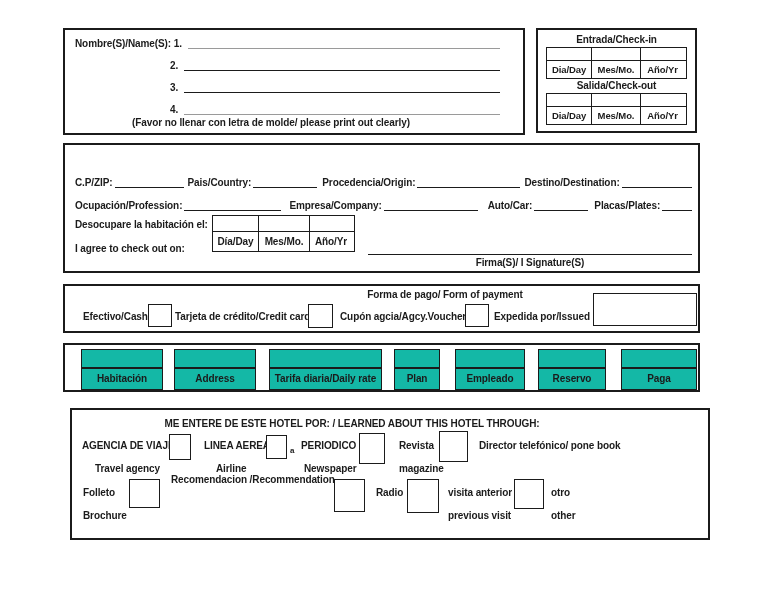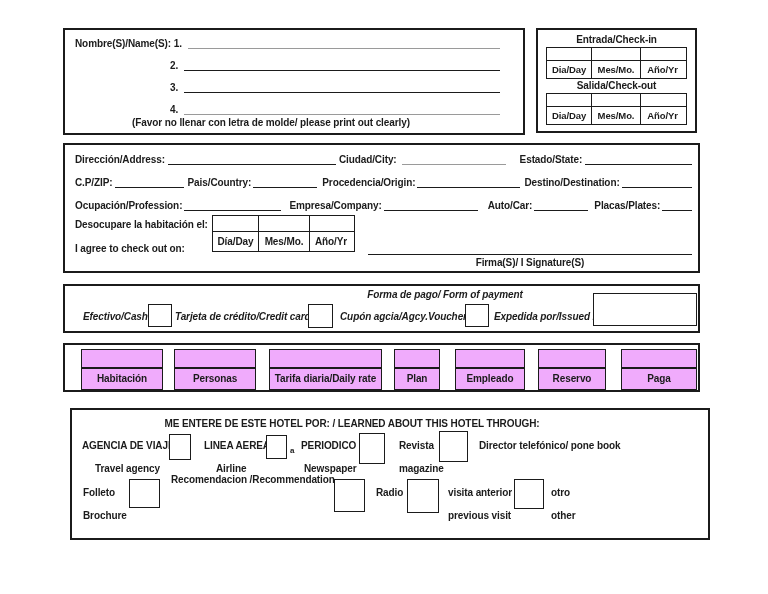--- a/index.html
+++ b/index.html
@@ -12,21 +12,21 @@
   .bl{display:inline-block;border-bottom:1.3px solid #1b1b1b;height:3px;flex:none;}
   .bl.grow{flex:1 1 auto;}
   .bl.faint{border-bottom-color:#9a9a9a;}
   .dtable{position:absolute;border:1.8px solid #1b1b1b;box-sizing:border-box;background:#fff;}
   .drow{display:flex;box-sizing:border-box;}
   .drow.empty{border-bottom:1.8px solid #1b1b1b;}
   .dcell{box-sizing:border-box;border-right:1.2px solid #1b1b1b;display:flex;
          align-items:center;justify-content:center;}
   .dcell:last-child{border-right:none;}
   .cb{position:absolute;border:1.6px solid #1b1b1b;background:#fff;box-sizing:border-box;}
-  .rgroup{position:absolute;border:1.5px solid #1b1b1b;box-sizing:border-box;background:#f0abfc;}
+  .rgroup{position:absolute;border:1.5px solid #1b1b1b;box-sizing:border-box;background:#14b8a6;}
   .rgroup .rtop{border-bottom:2.2px solid #1b1b1b;box-sizing:border-box;}
   .rgroup .rlab{display:flex;align-items:center;justify-content:center;}
   .center{text-align:center;}
   .sm{font-size:9.5px;}
 </style>
 </head>
 <body>
 
 <div class="page">
 
@@ -73,28 +73,20 @@
       </div>
       <div class="drow sm" style="height:17px;">
         <div class="dcell" style="width:45px;">Dia/Day</div>
         <div class="dcell" style="width:49px;">Mes/Mo.</div>
         <div class="dcell" style="width:43px;">Año/Yr</div>
       </div>
     </div>
   </div>
 
   <div class="box" style="left:63px;top:143px;width:637px;height:130px;">
-    <div class="frow" style="left:10px;top:7px;right:6px;height:13px;">
-      <span>Dirección/Address:</span>
-      <span class="bl" style="width:168px;margin-left:3px;"></span>
-      <span style="margin-left:3px;">Ciudad/City:</span>
-      <span class="bl faint" style="width:104px;margin-left:5px;"></span>
-      <span style="margin-left:14px;">Estado/State:</span>
-      <span class="bl grow" style="margin-left:3px;"></span>
-    </div>
     <div class="frow" style="left:10px;top:53px;right:6px;height:13px;">
       <span>Ocupación/Profession:</span>
       <span class="bl" style="width:97px;margin-left:2px;"></span>
       <span style="margin-left:8px;">Empresa/Company:</span>
       <span class="bl" style="width:94px;margin-left:2px;"></span>
       <span style="margin-left:10px;">Auto/Car:</span>
       <span class="bl" style="width:54px;margin-left:2px;"></span>
       <span style="margin-left:6px;">Placas/Plates:</span>
       <span class="bl grow" style="margin-left:2px;"></span>
     </div>
@@ -119,40 +111,40 @@
       <div class="drow" style="height:19px;">
         <div class="dcell" style="width:46px;">Día/Day</div>
         <div class="dcell" style="width:51px;">Mes/Mo.</div>
         <div class="dcell" style="width:42px;">Año/Yr</div>
       </div>
     </div>
     <div class="abs" style="left:303px;top:108px;width:324px;border-bottom:1.3px solid #1b1b1b;height:1px;"></div>
     <div class="abs center" style="left:303px;top:112px;width:324px;">Firma(S)/ I Signature(S)</div>
   </div>
 
-  <div class="box" style="left:63px;top:284px;width:637px;height:49px;font-style:italic;">
+  <div class="box" style="left:63px;top:284px;width:637px;height:49px;">
     <div class="abs center" style="left:130px;top:3px;width:500px;">Forma de pago/ Form of payment</div>
     <div class="abs" style="left:18px;top:25px;">Efectivo/Cash</div>
     <div class="cb" style="left:83px;top:18px;width:24px;height:23px;"></div>
     <div class="abs" style="left:110px;top:25px;">Tarjeta de crédito/Credit card</div>
     <div class="cb" style="left:243px;top:18px;width:25px;height:24px;"></div>
     <div class="abs" style="left:275px;top:25px;">Cupón agcia/Agcy.Voucher</div>
     <div class="cb" style="left:400px;top:18px;width:24px;height:23px;"></div>
     <div class="abs" style="left:429px;top:25px;">Expedida por/Issued by</div>
     <div class="cb" style="left:528px;top:7px;width:104px;height:33px;border-width:1.8px;"></div>
   </div>
 
   <div class="box" style="left:63px;top:343px;width:637px;height:49px;">
     <div class="rgroup" style="left:16px;top:4px;width:82px;height:41px;">
       <div class="rtop" style="height:19px;"></div>
       <div class="rlab" style="height:19px;">Habitación</div>
     </div>
     <div class="rgroup" style="left:109px;top:4px;width:82px;height:41px;">
       <div class="rtop" style="height:19px;"></div>
-      <div class="rlab" style="height:19px;">Personas</div>
+      <div class="rlab" style="height:19px;">Address</div>
     </div>
     <div class="rgroup" style="left:204px;top:4px;width:113px;height:41px;">
       <div class="rtop" style="height:19px;"></div>
       <div class="rlab" style="height:19px;">Tarifa diaria/Daily rate</div>
     </div>
     <div class="rgroup" style="left:329px;top:4px;width:46px;height:41px;">
       <div class="rtop" style="height:19px;"></div>
       <div class="rlab" style="height:19px;">Plan</div>
     </div>
     <div class="rgroup" style="left:390px;top:4px;width:70px;height:41px;">

